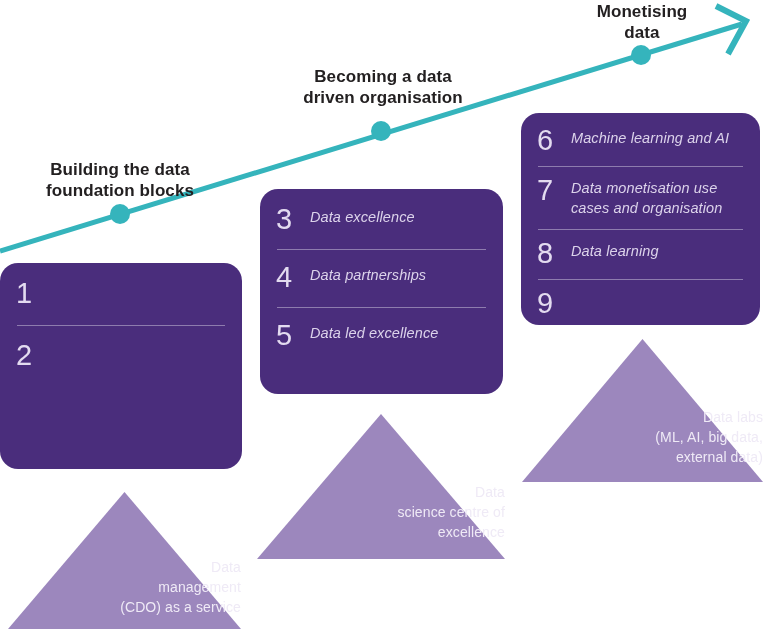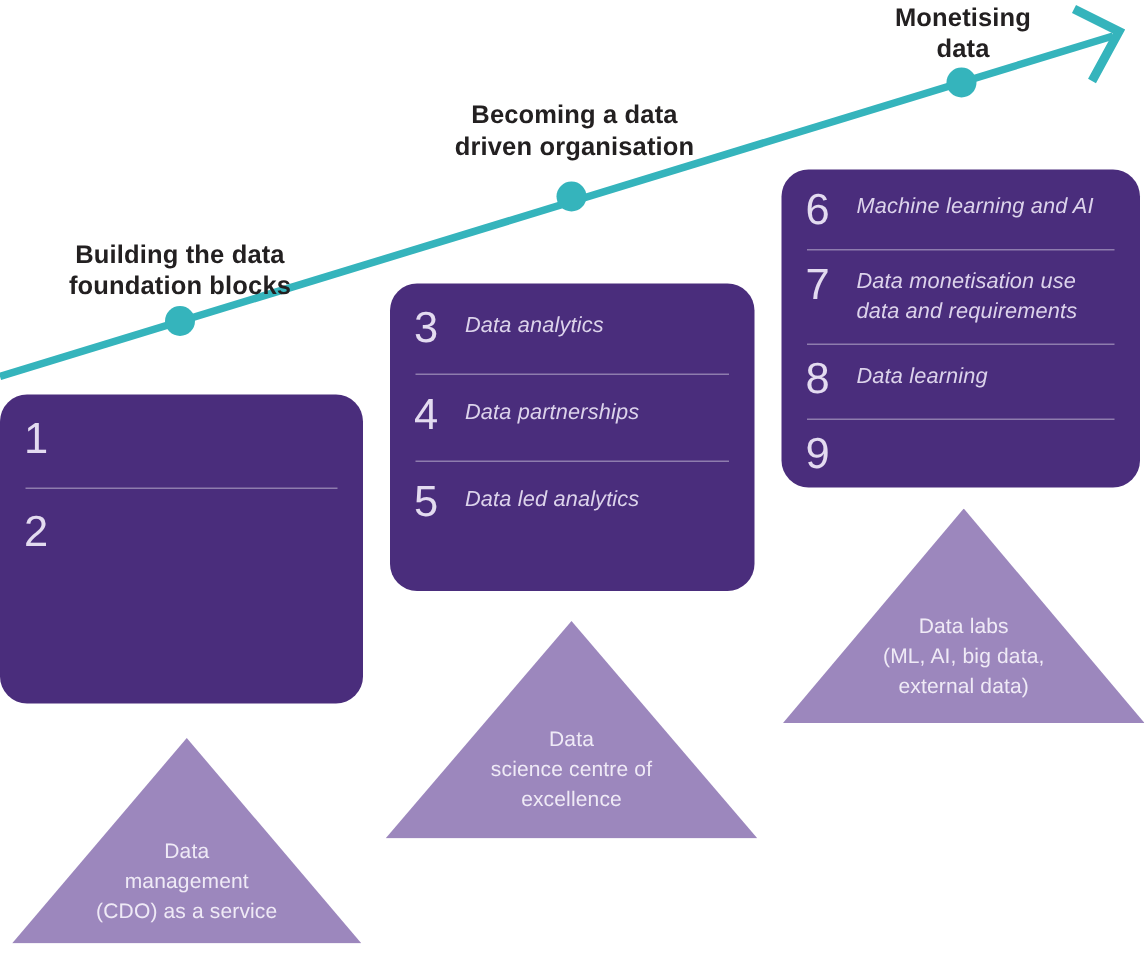--- a/index.html
+++ b/index.html
@@ -77,21 +77,21 @@
     position: absolute;
     left: 0; top: 0;
     width: 100%; height: 100%;
     background: #9C87BD;
     clip-path: polygon(50% 0, 100% 100%, 0 100%);
   }
   .tri-label {
     position: absolute;
     left: 0; right: 0;
     bottom: 11px;
-    text-align: center;
+    text-align: right;
     font-size: 14px;
     line-height: 1.42;
     color: #EFEAF6;
     white-space: pre-line;
     letter-spacing: 0.1px;
   }
   .tri-1 { left: 8px;   top: 492px; width: 233px; height: 137px; }
   .tri-2 { left: 257px; top: 414px; width: 248px; height: 145px; }
   .tri-3 { left: 522px; top: 339px; width: 241px; height: 143px; }
   .tri-2 .tri-label { bottom: 16px; }
@@ -123,43 +123,43 @@
     </div>
     <div class="sep"></div>
     <div class="item">
       <span class="num">2</span>
     </div>
   </div>
 
   <div class="box box-2">
     <div class="item">
       <span class="num">3</span>
-      <span class="txt">Data analytics</span>
+      <span class="txt">Data excellence</span>
     </div>
     <div class="sep"></div>
     <div class="item">
       <span class="num">4</span>
       <span class="txt">Data partnerships</span>
     </div>
     <div class="sep"></div>
     <div class="item">
       <span class="num">5</span>
-      <span class="txt">Data led analytics</span>
+      <span class="txt">Data led excellence</span>
     </div>
   </div>
 
   <div class="box box-3">
     <div class="item">
       <span class="num">6</span>
       <span class="txt">Machine learning and AI</span>
     </div>
     <div class="sep"></div>
     <div class="item">
       <span class="num">7</span>
-      <span class="txt">Data monetisation use data and requirements</span>
+      <span class="txt">Data monetisation use cases and organisation</span>
     </div>
     <div class="sep"></div>
     <div class="item">
       <span class="num">8</span>
       <span class="txt">Data learning</span>
     </div>
     <div class="sep"></div>
     <div class="item">
       <span class="num">9</span>
     </div>

